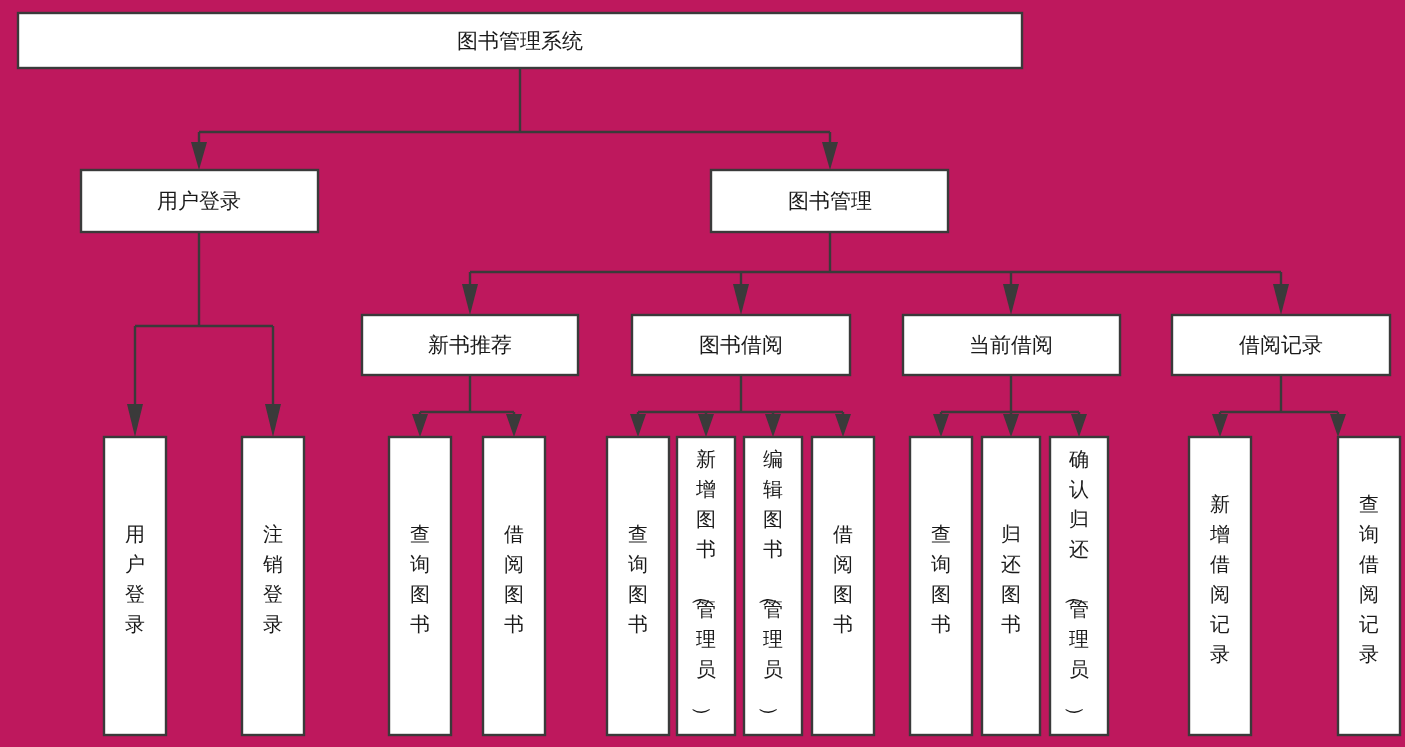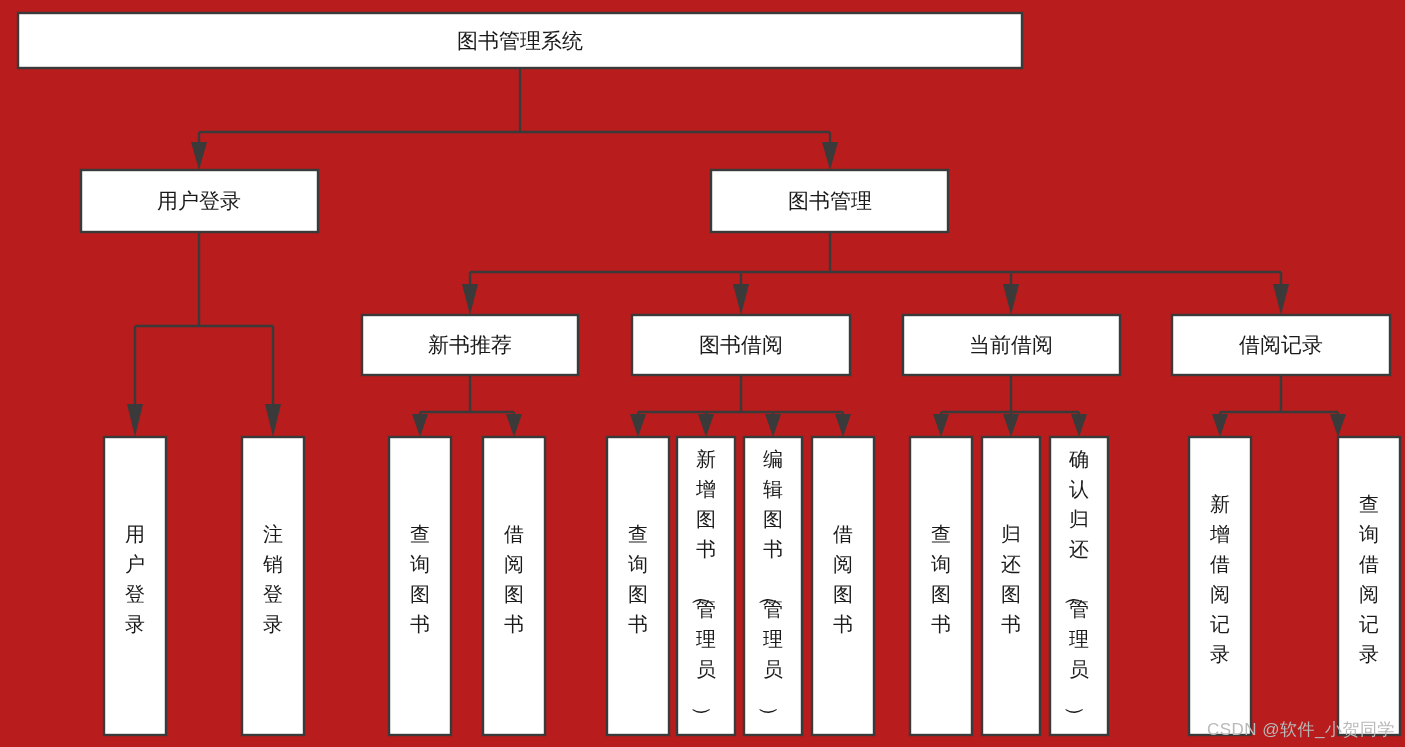--- a/index.html
+++ b/index.html
@@ -11,21 +11,21 @@
     width: 1405px;
     height: 747px;
     font-family: "Liberation Sans", "DejaVu Sans", sans-serif;
     overflow: hidden;
     position: relative;
   }
   #diagram-root {
     position: relative;
     width: 1405px;
     height: 747px;
-    background: #b91c1c;
+    background: #be185d;
   }
   svg#tree-svg {
     position: absolute;
     left: 0;
     top: 0;
     width: 1405px;
     height: 747px;
     display: block;
   }
   .node-box {
@@ -216,14 +216,13 @@
       <rect class="node-box" x="1189" y="437" width="62" height="298"></rect>
       <text class="node-label-v" x="1220" y="586"><tspan x="1220" y="511">新</tspan><tspan x="1220" y="541">增</tspan><tspan x="1220" y="571">借</tspan><tspan x="1220" y="601">阅</tspan><tspan x="1220" y="631">记</tspan><tspan x="1220" y="661">录</tspan></text>
     </g>
     <g>
       <rect class="node-box" x="1338" y="437" width="62" height="298"></rect>
       <text class="node-label-v" x="1369" y="586"><tspan x="1369" y="511">查</tspan><tspan x="1369" y="541">询</tspan><tspan x="1369" y="571">借</tspan><tspan x="1369" y="601">阅</tspan><tspan x="1369" y="631">记</tspan><tspan x="1369" y="661">录</tspan></text>
     </g>
 
   </svg>
 
-  <div class="watermark">CSDN @软件_小贺同学</div>
 </div>
 
 </body></html>

